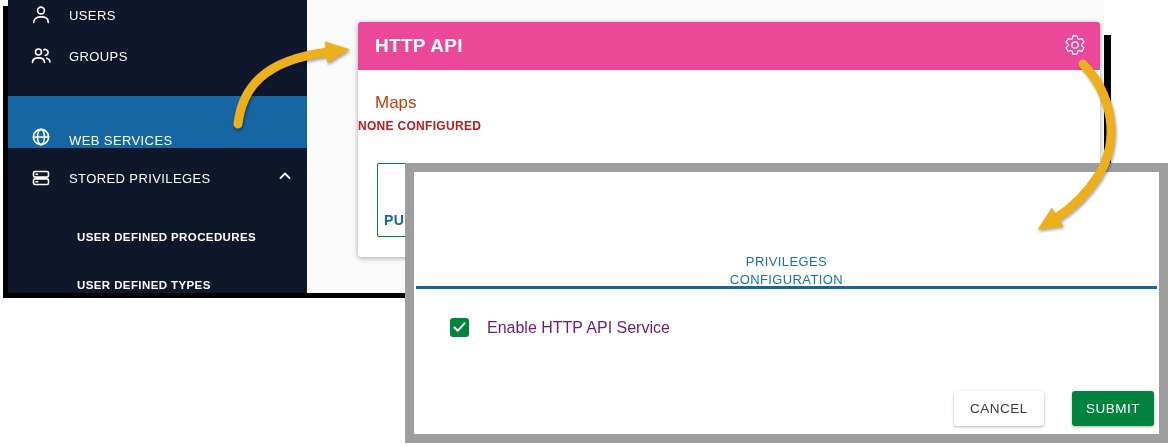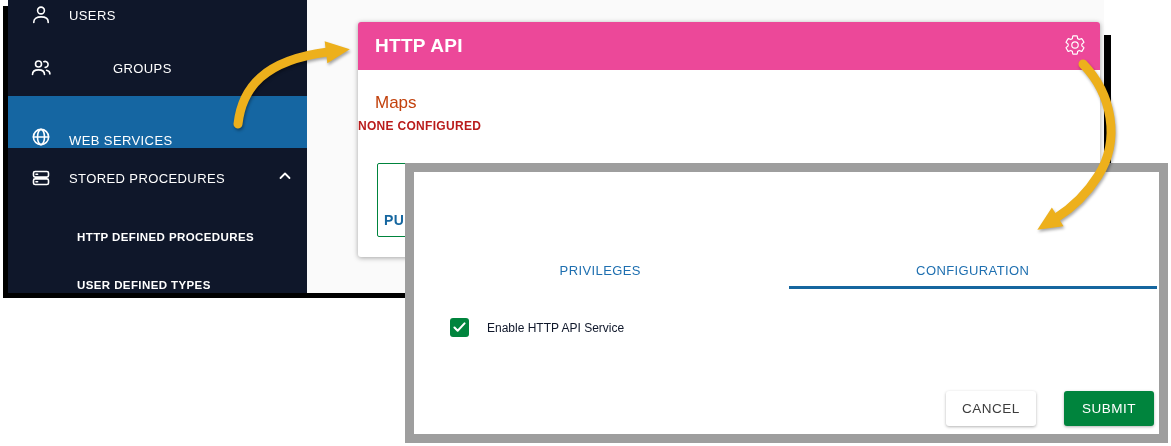--- a/index.html
+++ b/index.html
@@ -48,37 +48,37 @@
   #clipped-btn { position:absolute; left:19px; top:141px; width:130px; height:74px;
                  background:#fff; border:1px solid #00843d; border-radius:2px;
                  color:#15669f; font-size:14px; font-weight:bold; letter-spacing:.4px;
                  text-align:left; padding:40px 0 0 6px; cursor:pointer; }
 
   
   #modal-frame { position:absolute; left:405px; top:163px; width:763px; height:280px;
                  background:#9e9e9e; z-index:10; }
   #modal { position:absolute; left:9px; top:9px; right:9px; bottom:9px; background:#fff; }
   #dialog-title { position:absolute; left:16px; top:15px; color:#2173b4; font-size:22px; }
-  #tabs { position:absolute; left:0; top:80px; width:100%; height:37px; display:flex; }
+  #tabs { position:absolute; left:0; top:80px; width:100%; height:37px; display:flex;flex-direction:column; }
   .tab { flex:1; display:flex; align-items:center; justify-content:center;
          color:#1e6fb0; font-size:13px; letter-spacing:.4px; cursor:pointer; position:relative; }
   .tab.active::after { content:""; position:absolute; left:2px; right:2px; bottom:0;
                        height:3px; background:#15669f; }
   #checkbox-row { position:absolute; left:36px; top:146px; display:flex; align-items:center; }
   #checkbox { width:19px; height:19px; background:#00843d; border-radius:3px;
               display:flex; align-items:center; justify-content:center; cursor:pointer; }
   #checkbox svg { width:13px; height:11px; stroke:#fff; fill:none; stroke-width:2.2;
                   stroke-linecap:round; stroke-linejoin:round; }
-  #checkbox-label { margin-left:18px; color:#0f172a; font-size:12px; }
+  #checkbox-label { margin-left:18px; color:#701a75; font-size:16px; }
   #dialog-actions { position:absolute; right:5px; bottom:8px; display:flex; gap:28px; }
   .dlg-btn { height:35px; border:none; border-radius:3px; font-size:13.5px;
              letter-spacing:.5px; cursor:pointer; font-family:"Liberation Sans",sans-serif; }
   #cancel-btn { background:#fff; color:#3c3c3c; width:90px;
                 box-shadow:0 1px 3px rgba(0,0,0,.3); }
-  #submit-btn { background:#00843d; color:#fff; width:90px;
+  #submit-btn { background:#00843d; color:#fff; width:82px;
                 box-shadow:0 1px 3px rgba(0,0,0,.3); }
 
   
   #arrows { position:absolute; left:0; top:0; z-index:30; pointer-events:none; }
   #arrows path.stroke { stroke:#edb01c; stroke-width:9; fill:none; stroke-linecap:round;
                         filter:drop-shadow(1px 2px 1.5px rgba(0,0,0,.35)); }
 </style>
 </head>
 <body>
 
@@ -92,21 +92,21 @@
   <div class="nav-item" style="top:-11px;">
     <span class="nav-icon">
       <svg viewBox="0 0 22 22">
           <circle cx="11" cy="6.5" r="3.4"></circle>
           <path d="M3.8 18.5 v-0.6 c0-3.3 3.2-5 7.2-5 s7.2 1.7 7.2 5 v0.6"></path>
         </svg>
     </span>
     <span class="nav-label">USERS</span>
   </div>
 
-  <div class="nav-item" style="top:42px;gap:44px;">
+  <div class="nav-item" style="top:30px;">
     <span class="nav-icon">
       <svg viewBox="0 0 22 22">
           <circle cx="8.5" cy="7" r="3"></circle>
           <path d="M2.5 17.5 c0-3 2.6-4.6 6-4.6 s6 1.6 6 4.6"></path>
           <path d="M13.8 4.7 a3 3 0 1 1 1.4 5.7"></path>
           <path d="M16.6 13.3 c2 .5 3.3 1.7 3.3 3.6"></path>
         </svg>
     </span>
     <span class="nav-label">GROUPS</span>
   </div>
@@ -124,30 +124,30 @@
 
   <div class="nav-item" style="top:152px;">
     <span class="nav-icon">
       <svg viewBox="0 0 22 22">
           <rect x="3.5" y="4.5" width="15" height="5.6" rx="1.6"></rect>
           <rect x="3.5" y="11.9" width="15" height="5.6" rx="1.6"></rect>
           <line x1="6" y1="7.3" x2="7.6" y2="7.3"></line>
           <line x1="6" y1="14.7" x2="7.6" y2="14.7"></line>
         </svg>
     </span>
-    <span class="nav-label">STORED PROCEDURES</span>
+    <span class="nav-label">STORED PRIVILEGES</span>
     <span class="nav-chevron">
       <svg viewBox="0 0 16 16">
           <path d="M3.5 10 L8 5.5 L12.5 10"></path>
         </svg>
     </span>
   </div>
 
   <div class="nav-subitem" style="top:226px;">
-    <span class="nav-sublabel">HTTP DEFINED PROCEDURES</span>
+    <span class="nav-sublabel">USER DEFINED PROCEDURES</span>
   </div>
 
   <div class="nav-subitem" style="top:274px;">
     <span class="nav-sublabel">USER DEFINED TYPES</span>
   </div>
 </nav>
 
 <section id="card">
   <div id="card-header">
     <span id="card-title">HTTP API</span>

